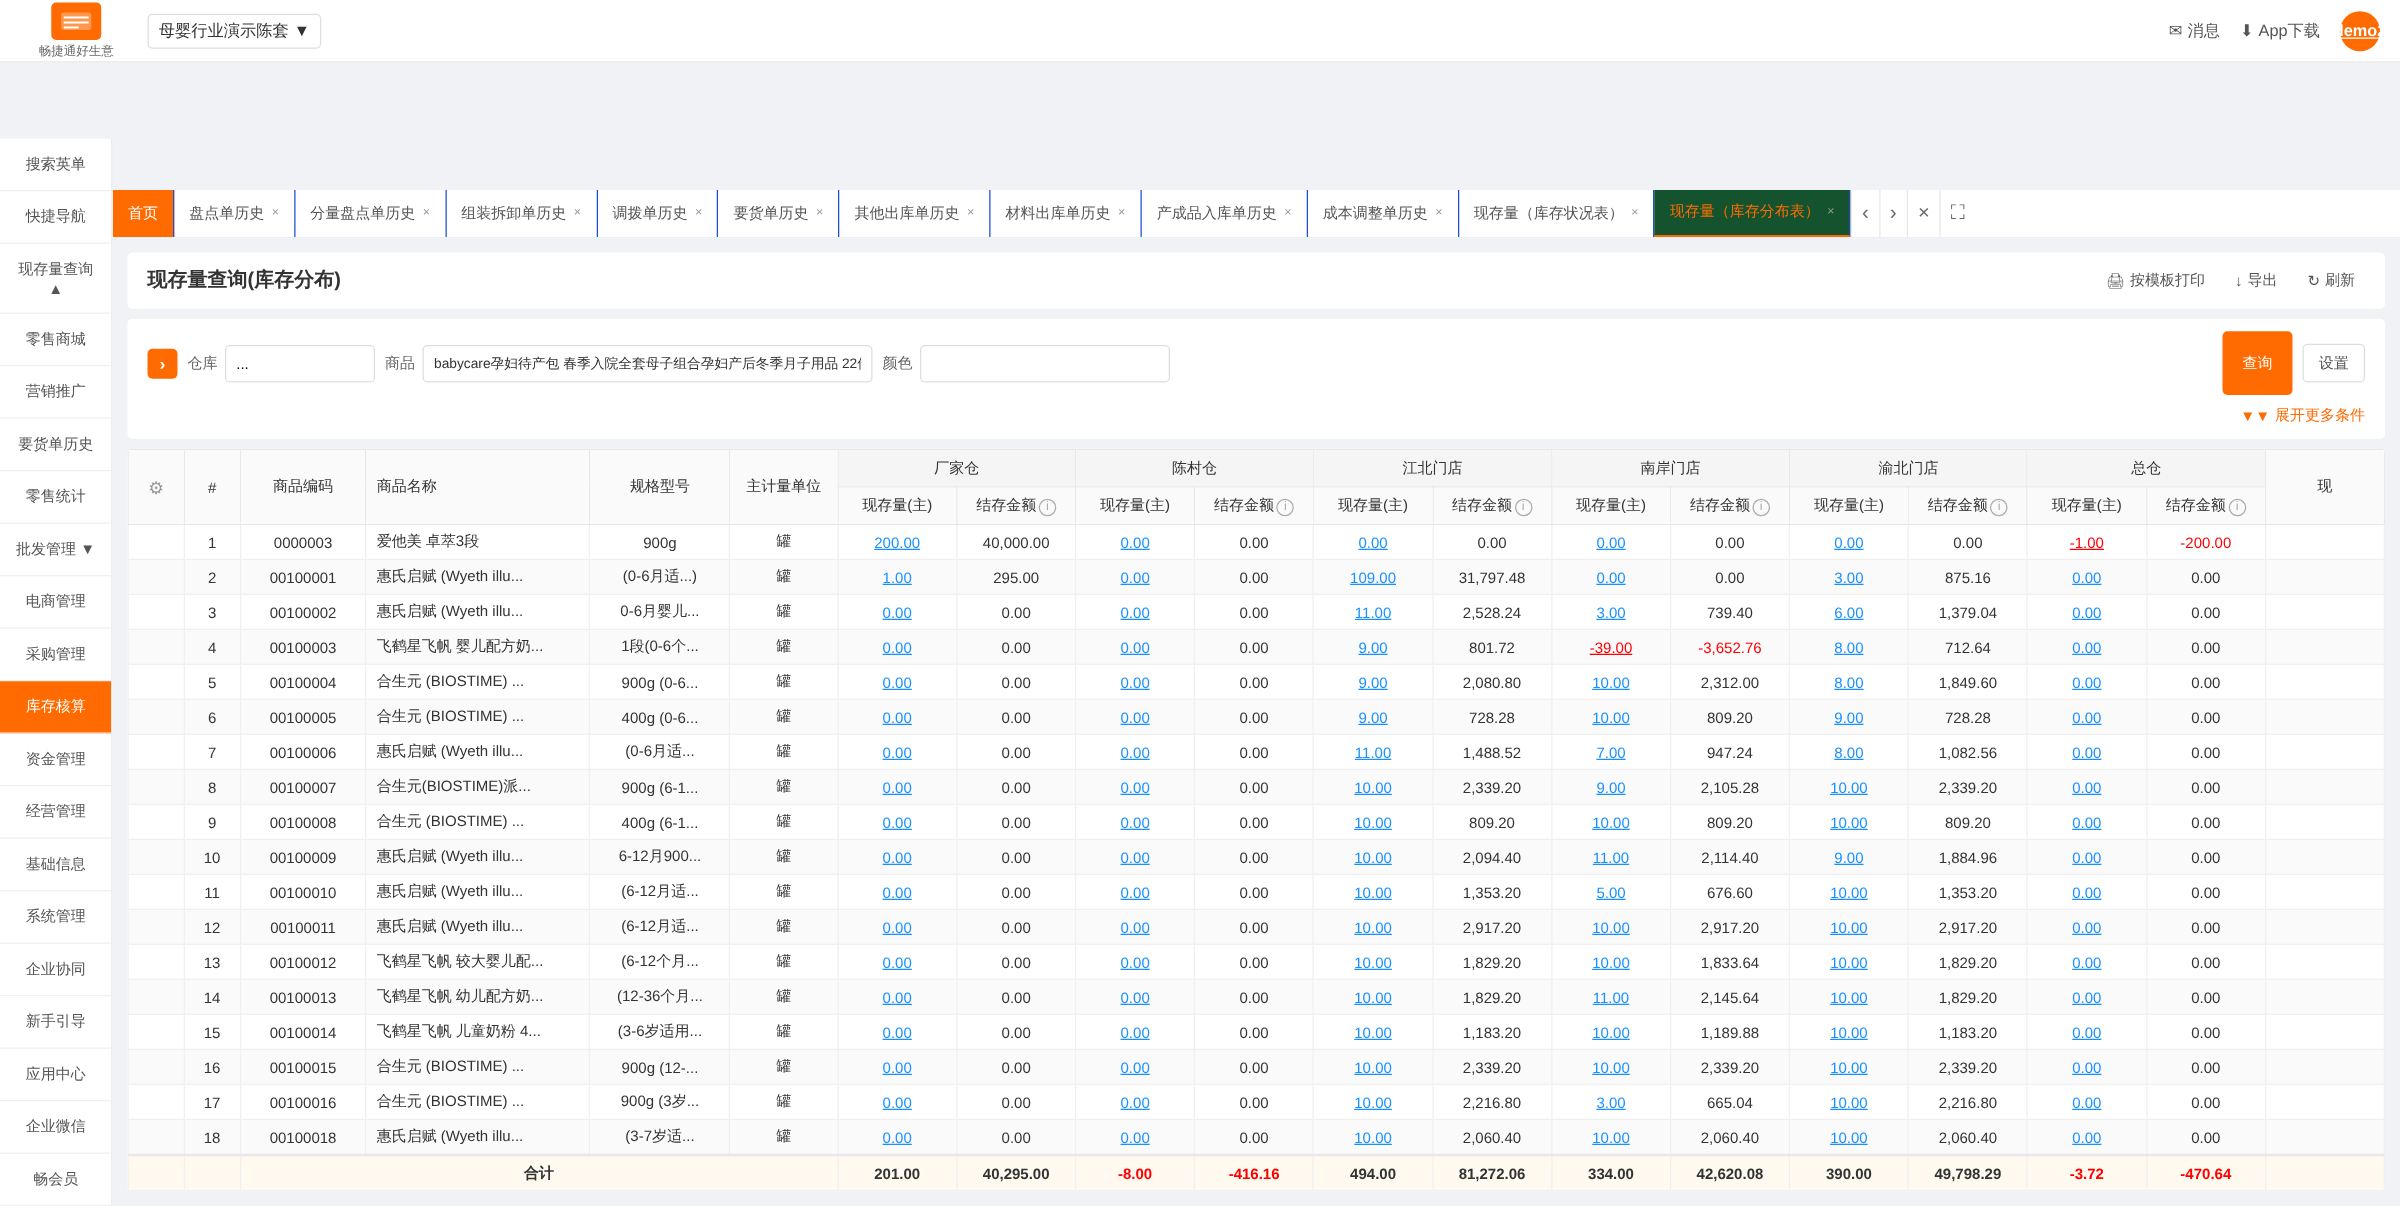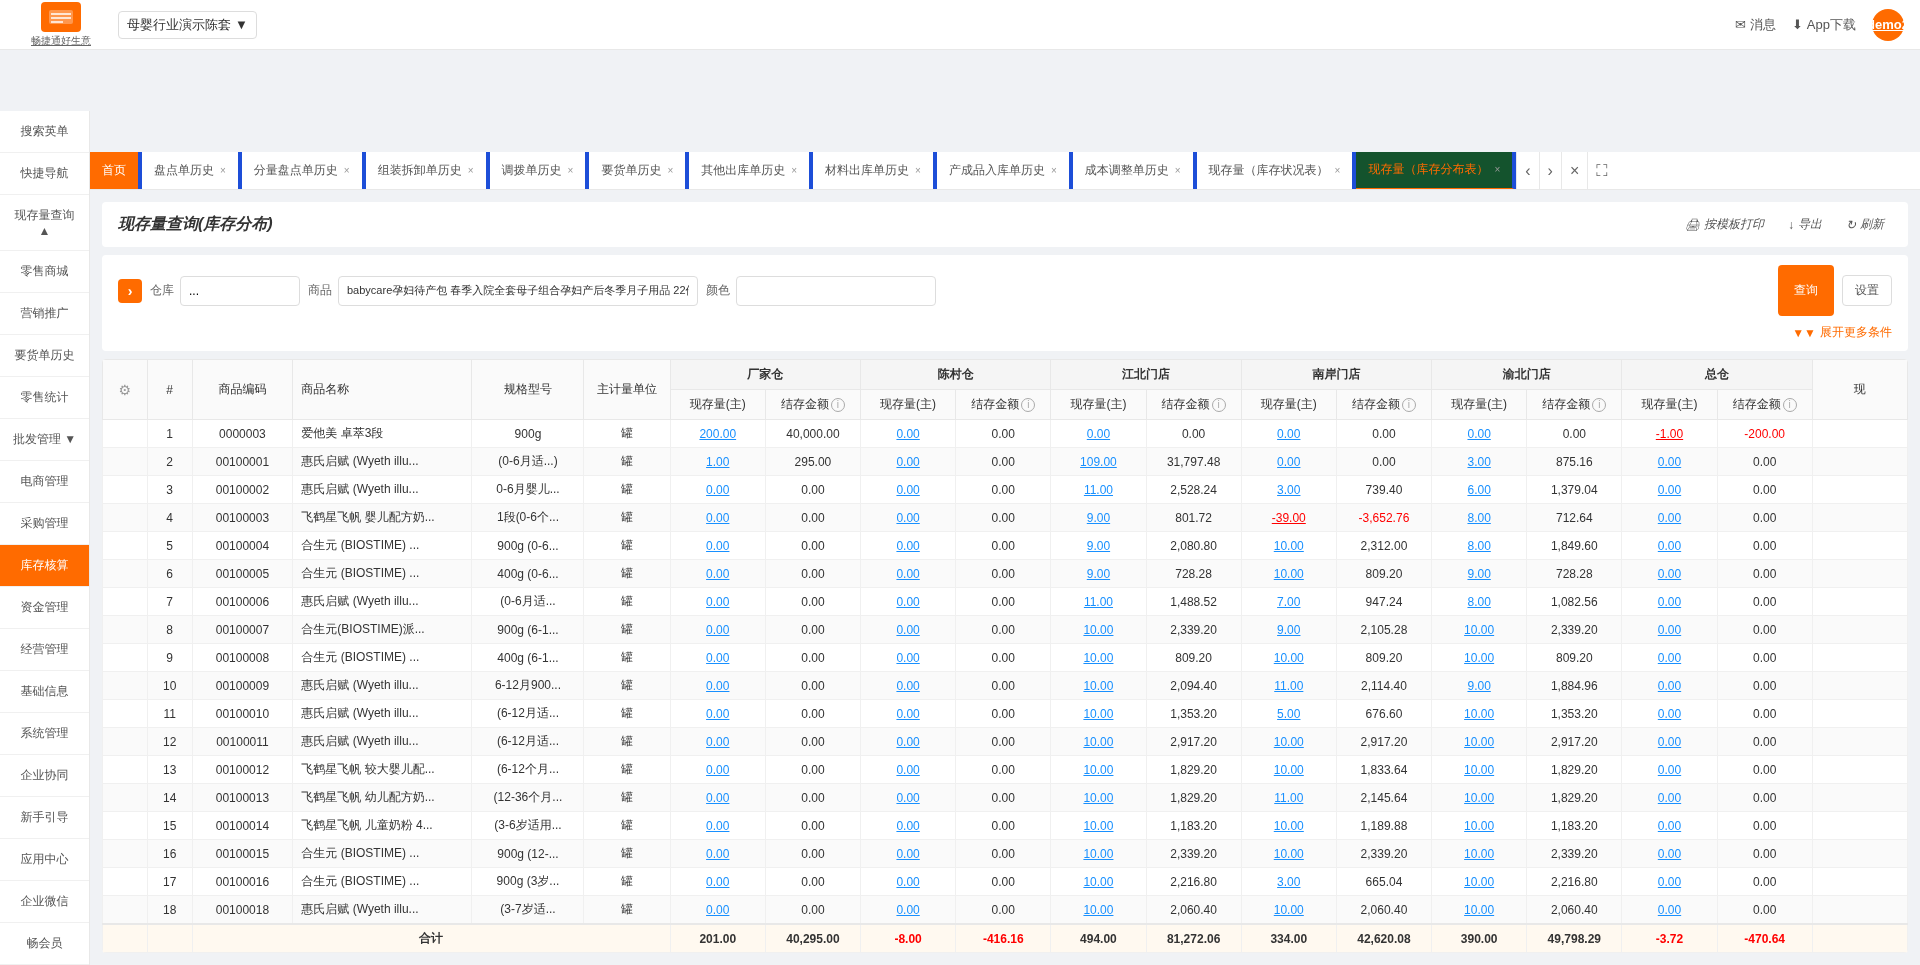--- a/index.html
+++ b/index.html
@@ -4,50 +4,50 @@
   <style>
     * { box-sizing: border-box; margin: 0; padding: 0; }
     body { font-family: 'Microsoft YaHei', Arial, sans-serif; font-size: 12px; background: #f0f2f5; color: #333; overflow: hidden; }
 
     
     .app-container { display: flex; flex-direction: column; height: 965px; width: 1920px; }
     .top-bar { height: 50px; background: #fff; display: flex; align-items: center; padding: 0 16px; border-bottom: 1px solid #e8e8e8; justify-content: space-between; }
     .top-bar-left { display: flex; align-items: center; gap: 12px; }
     .logo-area { display: flex; flex-direction: column; align-items: center; width: 90px; }
     .logo-icon { width: 40px; height: 30px; background: #ff6b00; border-radius: 4px; display: flex; align-items: center; justify-content: center; }
-    .logo-text { font-size: 10px; color: #666; margin-top: 2px; text-decoration: underline; }
+    .logo-text { font-size: 10px; color: #666; margin-top: 2px; }
     .store-selector { display: flex; align-items: center; gap: 4px; padding: 4px 8px; border: 1px solid #ddd; border-radius: 4px; cursor: pointer; font-size: 13px; color: #333; }
     .top-bar-right { display: flex; align-items: center; gap: 16px; }
     .top-bar-btn { display: flex; align-items: center; gap: 4px; font-size: 13px; color: #555; cursor: pointer; }
     .user-avatar { width: 32px; height: 32px; border-radius: 50%; background: #ff6b00; display: flex; align-items: center; justify-content: center; color: #fff; font-size: 13px; font-weight: bold; text-decoration: underline; }
 
     
     .main-layout { display: flex; flex: 1; overflow: hidden; align-items: flex-end; }
 
     
     .sidebar { width: 90px; background: #fff; border-right: 1px solid #e8e8e8; display: flex; flex-direction: column; overflow-y: auto; }
     .sidebar-item { padding: 12px 8px; text-align: center; cursor: pointer; color: #555; font-size: 12px; border-bottom: 1px solid #f0f0f0; }
     .sidebar-item.active { background: #ff6b00; color: #fff; }
     .sidebar-item.has-sub { display: flex; align-items: center; justify-content: center; gap: 2px; }
 
     
     .content-area { flex: 1; display: flex; flex-direction: column; overflow: hidden; }
 
     
     .tab-bar { background: #fff; border-bottom: 1px solid #e8e8e8; display: flex; align-items: center; overflow-x: auto; white-space: nowrap; height: 38px; }
     .tab-bar::-webkit-scrollbar { display: none; }
-    .tab-item { display: inline-flex; align-items: center; padding: 0 12px; height: 38px; font-size: 12px; cursor: pointer; border-right: 4px solid #1d4ed8; color: #555; gap: 6px; flex-shrink: 0; }
+    .tab-item { display: inline-flex; align-items: center; padding: 0 12px; height: 38px; font-size: 12px; cursor: pointer; border-right: 1px solid #1d4ed8; color: #555; gap: 6px; flex-shrink: 0; }
     .tab-item.home { background: #ff6b00; color: #fff; }
     .tab-item.active { background: #14532d; color: #ff6b00; border-bottom: 2px solid #ff6b00; }
     .tab-item .close-x { font-size: 10px; color: #999; cursor: pointer; }
     .tab-nav-btn { padding: 0 8px; height: 38px; display: flex; align-items: center; cursor: pointer; color: #666; font-size: 16px; border-left: 1px solid #e8e8e8; }
 
     
     .page-content { flex: 1; overflow: hidden; display: flex; flex-direction: column; padding: 12px; background: #f0f2f5; }
-    .page-header { background: #fff; padding: 10px 16px; border-radius: 4px; margin-bottom: 8px; display: flex; align-items: center; justify-content: space-between; font-style: italic; }
+    .page-header { background: #fff; padding: 10px 16px; border-radius: 4px; margin-bottom: 8px; display: flex; align-items: center; justify-content: space-between; }
     .page-title { font-size: 16px; font-weight: bold; color: #333; }
     .page-header-actions { display: flex; align-items: center; gap: 8px; }
     .action-btn { display: flex; align-items: center; gap: 4px; padding: 4px 8px; font-size: 12px; color: #555; cursor: pointer; }
 
     
     .filter-area { background: #fff; padding: 10px 16px; border-radius: 4px; margin-bottom: 8px; }
     .filter-row { display: flex; align-items: center; gap: 8px; flex-wrap: wrap; }
     .filter-item { display: flex; align-items: center; gap: 6px; }
     .filter-label { color: #666; font-size: 12px; }
     .filter-input { height: 30px; border: 1px solid #ddd; border-radius: 4px; padding: 0 8px; font-size: 12px; min-width: 120px; }
@@ -55,21 +55,21 @@
     .expand-btn { display: flex; align-items: center; gap: 4px; color: #ff6b00; cursor: pointer; font-size: 12px; margin-left: auto; }
     .orange-arrow { width: 24px; height: 24px; background: #ff6b00; color: #fff; border-radius: 4px; display: flex; align-items: center; justify-content: center; cursor: pointer; font-weight: bold; font-size: 14px; flex-shrink: 0; }
     .query-btn { background: #ff6b00; color: #fff; border: none; border-radius: 4px; padding: 17px 16px; font-size: 12px; cursor: pointer; }
     .settings-btn { background: #fff; color: #555; border: 1px solid #ddd; border-radius: 4px; padding: 6px 12px; font-size: 12px; cursor: pointer; }
 
     
     .table-container { flex: 1; background: #fff; border-radius: 4px; overflow: hidden; display: flex; flex-direction: column; }
     .table-wrapper { flex: 1; overflow: auto; }
     table { width: 100%; border-collapse: collapse; font-size: 12px; }
     thead th { background: #fafafa; border: 1px solid #e8e8e8; padding: 6px 8px; text-align: center; font-weight: normal; color: #333; white-space: nowrap; position: sticky; top: 0; z-index: 10; }
-    thead th.group-header { background: #f5f5f5; border-bottom: none; font-weight: 700; }
+    thead th.group-header { background: #f5f5f5; border-bottom: none; font-weight: 400; }
     tbody td { border: 1px solid #f0f0f0; padding: 5px 8px; text-align: center; white-space: nowrap; }
     tbody tr:nth-child(even) { background: #fafafa; }
     tbody tr.summary-row { background: #fff9f0; font-weight: bold; border-top: 2px solid #e8e8e8; }
     .num-link { color: #1890ff; text-decoration: underline; cursor: pointer; }
     .negative { color: #f00; }
     .col-index { width: 40px; }
     .col-code { width: 90px; margin-left: 12px; }
     .col-name { width: 160px; text-align: left !important; }
     .col-spec { width: 100px; }
     .col-unit { width: 70px; }

